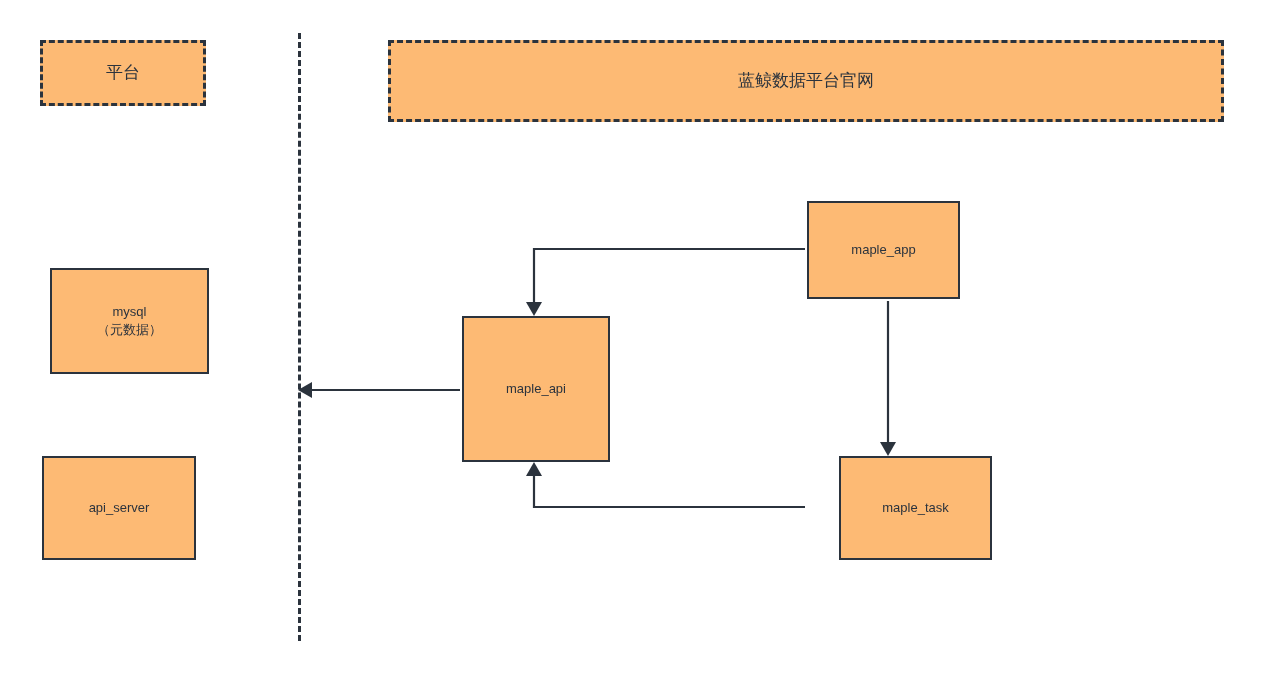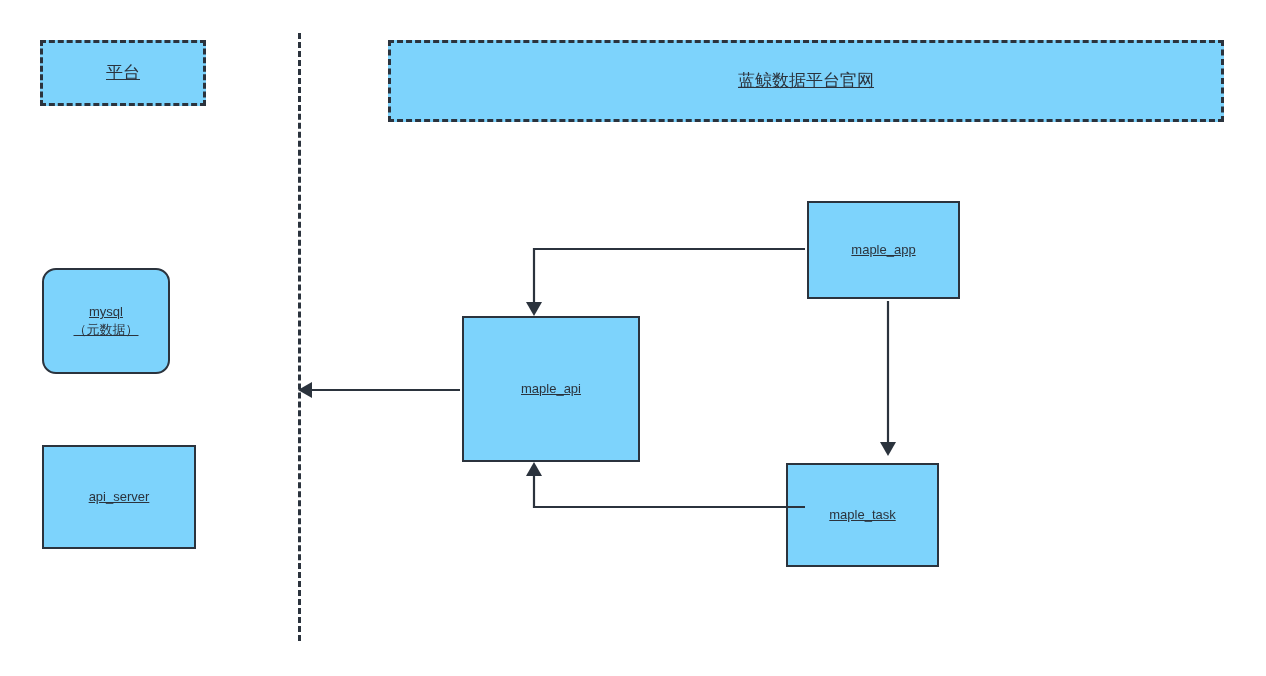--- a/index.html
+++ b/index.html
@@ -20,25 +20,24 @@
     background: #ffffff;
     overflow: hidden;
   }
   .node {
     position: absolute;
     box-sizing: border-box;
     display: flex;
     align-items: center;
     justify-content: center;
     text-align: center;
-    background: #7dd3fc;
+    background: #fdba74;
     color: #2b333d;
     line-height: 1.35;
     white-space: pre-line;
-    text-decoration: underline;
   }
   .solid-box {
     border: 2.2px solid #2b333d;
     font-size: 13px;
   }
   .dashed-box {
     border: 3px dashed #2b333d;
     font-size: 17px;
   }
   .divider {
@@ -65,30 +64,30 @@
 <body>
 
 <div id="canvas">
 
   <div class="divider" id="vertical-divider" style="left: 298px; top: 33px; height: 608px; border-left-color: rgb(43, 51, 61);"></div>
 
   <div class="node dashed-box" id="group-platform" style="left: 40px; top: 40px; width: 166px; height: 66px;">平台</div>
 
   <div class="node dashed-box" id="group-bkdata-site" style="left: 388px; top: 40px; width: 836px; height: 82px;">蓝鲸数据平台官网</div>
 
-  <div class="node solid-box" id="node-mysql" style="left: 42px; top: 268px; width: 128px; height: 106px; border-radius: 14px;">mysql
+  <div class="node solid-box" id="node-mysql" style="left: 50px; top: 268px; width: 159px; height: 106px;">mysql
 （元数据）</div>
 
-  <div class="node solid-box" id="node-api-server" style="left: 42px; top: 445px; width: 154px; height: 104px;">api_server</div>
+  <div class="node solid-box" id="node-api-server" style="left: 42px; top: 456px; width: 154px; height: 104px;">api_server</div>
 
-  <div class="node solid-box" id="node-maple-api" style="left: 462px; top: 316px; width: 178px; height: 146px;">maple_api</div>
+  <div class="node solid-box" id="node-maple-api" style="left: 462px; top: 316px; width: 148px; height: 146px;">maple_api</div>
 
   <div class="node solid-box" id="node-maple-app" style="left: 807px; top: 201px; width: 153px; height: 98px;">maple_app</div>
 
-  <div class="node solid-box" id="node-maple-task" style="left: 786px; top: 456px; width: 153px; height: 104px; margin-top: 7px;">maple_task</div>
+  <div class="node solid-box" id="node-maple-task" style="left: 839px; top: 456px; width: 153px; height: 104px;">maple_task</div>
 
   <svg class="edge-layer" id="edge-layer" viewBox="0 0 1266 676">
       <path d="M 805 249 L 534 249 L 534 310" class="edge-path" stroke="#2b333d"></path>
       <polygon points="534,316 526,302 542,302" fill="#2b333d"></polygon>
       <path d="M 888 301 L 888 450" class="edge-path" stroke="#2b333d"></path>
       <polygon points="888,456 880,442 896,442" fill="#2b333d"></polygon>
       <path d="M 805 507 L 534 507 L 534 468" class="edge-path" stroke="#2b333d"></path>
       <polygon points="534,462 526,476 542,476" fill="#2b333d"></polygon>
       <path d="M 460 390 L 310 390" class="edge-path" stroke="#2b333d"></path>
       <polygon points="298,390 312,382 312,398" fill="#2b333d"></polygon>

